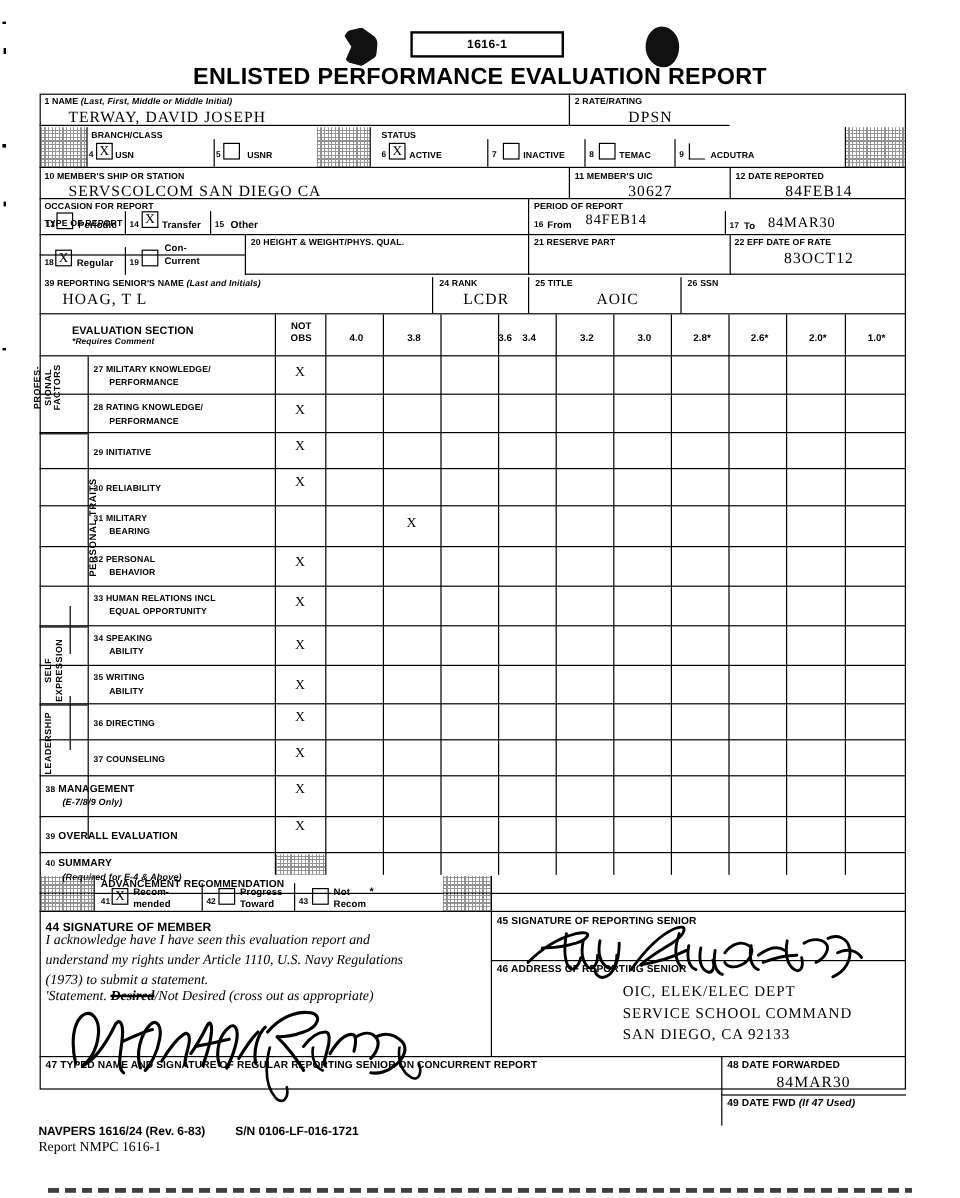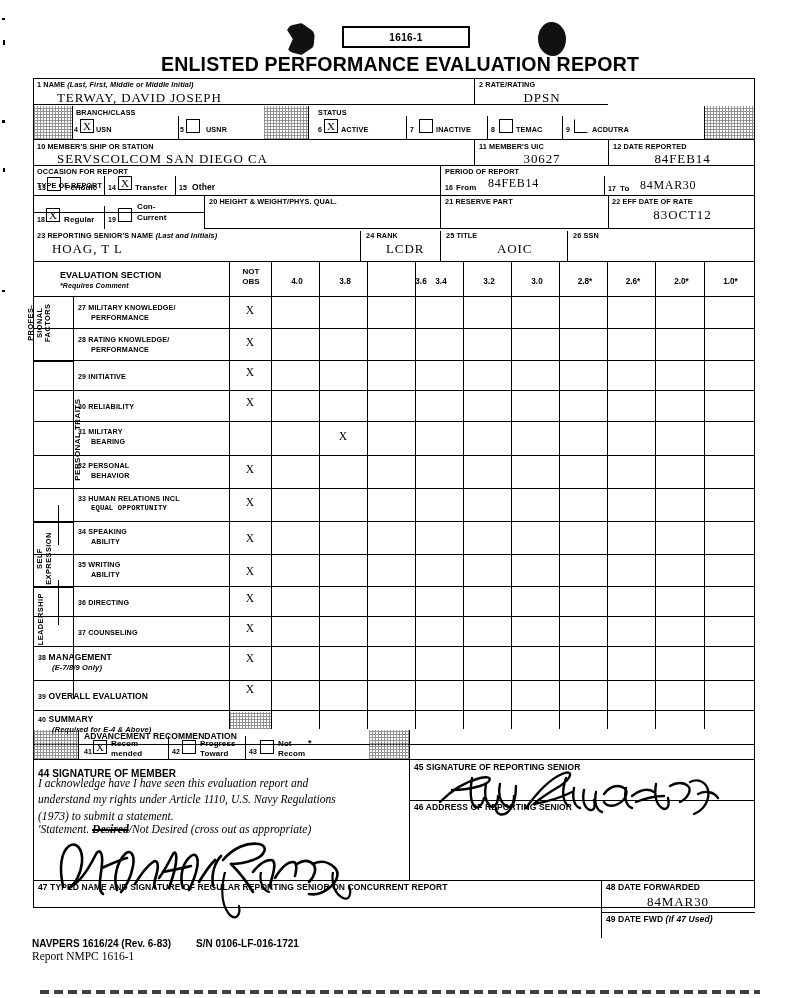--- a/index.html
+++ b/index.html
@@ -324,21 +324,21 @@
     <div class="lbl" style="position:absolute; left:4px; top:2px;">21 RESERVE PART</div>
     <div class="val" style="position:absolute; left:0; top:13px; width:168px; text-align:center;"></div>
   </div>
   <div class="cell bb bl" style="left:608px; top:196px; width:147px; height:33px;">
     <div class="lbl" style="position:absolute; left:3px; top:2px;">22 EFF DATE OF RATE</div>
     <div class="val" style="position:absolute; left:0; top:11px; width:147px; text-align:center;">83OCT12</div>
   </div>
 
   <div class="cell thick-b" style="left:33px; top:229px; width:722px; height:33px;"></div>
   <div class="lbl" style="position:absolute; left:37px; top:232px;">
-    <span>23 REPORTING SENIOR'S NAME</span>
+    <span>39 REPORTING SENIOR'S NAME</span>
     <span class="lbl-it">(Last and Initials)</span>
   </div>
   <div class="val" style="position:absolute; left:52px; top:241px;">HOAG, T L</div>
   <div class="cell bl" style="left:360px; top:231px; width:0; height:30px;"></div>
   <div class="lbl" style="position:absolute; left:366px; top:232px;">24 RANK</div>
   <div class="val" style="position:absolute; left:386px; top:241px;">LCDR</div>
   <div class="cell bl" style="left:440px; top:231px; width:0; height:30px;"></div>
   <div class="lbl" style="position:absolute; left:446px; top:232px;">25 TITLE</div>
   <div class="val" style="position:absolute; left:497px; top:241px;">AOIC</div>
   <div class="cell bl" style="left:567px; top:231px; width:0; height:30px;"></div>
@@ -418,21 +418,21 @@
     <span class="num">32</span>
     <span>PERSONAL</span>
     <div style="margin-left:13px;">BEHAVIOR</div>
   </div>
   <div class="xmark" style="left:229px; top:463px; width:42px;">X</div>
 
   <div class="cell bb" style="left:33px; top:489px; width:722px; height:33px;"></div>
   <div class="gridrow-label" style="position:absolute; left:78px; top:494px;">
     <span class="num">33</span>
     <span>HUMAN RELATIONS INCL</span>
-    <div style="margin-left:13px;font-family:Liberation Mono, monospace;">EQUAL OPPORTUNITY</div>
+    <div style="margin-left:13px;">EQUAL OPPORTUNITY</div>
   </div>
   <div class="xmark" style="left:229px; top:496px; width:42px;">X</div>
 
   <div class="cell bb" style="left:33px; top:522px; width:722px; height:33px;"></div>
   <div class="gridrow-label" style="position:absolute; left:78px; top:527px;">
     <span class="num">34</span>
     <span>SPEAKING</span>
     <div style="margin-left:13px;">ABILITY</div>
   </div>
   <div class="xmark" style="left:229px; top:532px; width:42px;">X</div>
@@ -572,20 +572,25 @@
       <path d="M200,34 C210,30 220,28 228,28"></path>
       <path d="M220,16 C218,28 220,36 226,40 C231,43 234,38 232,30"></path>
       <path d="M234,18 C240,14 248,14 252,18 C256,22 252,30 244,34"></path>
       <path d="M254,14 C262,10 270,14 272,22 C274,32 268,42 258,46"></path>
       <path d="M262,26 C270,22 278,24 282,30"></path>
     </g>
   </svg>
 
   <div class="cell bt" style="left:409px; top:800px; width:346px; height:0;"></div>
   <div class="lbl" style="position:absolute; left:414px; top:803px; font-size:8.5px;">46 ADDRESS OF REPORTING SENIOR</div>
+  <div style="position:absolute; left:519px; top:818px; font-family:'Liberation Serif',serif; font-size:12.5px; letter-spacing:0.8px; line-height:1.42;">
+    <div>OIC, ELEK/ELEC DEPT</div>
+    <div>SERVICE SCHOOL COMMAND</div>
+    <div>SAN DIEGO, CA 92133</div>
+  </div>
 
   <div class="cell bt" style="left:33px; top:880px; width:722px; height:0;"></div>
   <div class="lbl" style="position:absolute; left:38px; top:883px; font-size:8.5px;">47 TYPED NAME AND SIGNATURE OF REGULAR REPORTING SENIOR ON CONCURRENT REPORT</div>
   <div class="val" style="position:absolute; left:38px; top:900px;"></div>
 
   <div class="cell bl" style="left:601px; top:880px; width:0; height:28px;"></div>
   <div class="lbl" style="position:absolute; left:606px; top:883px; font-size:8.5px;">48 DATE FORWARDED</div>
   <div class="val" style="position:absolute; left:601px; top:894px; width:154px; text-align:center;">84MAR30</div>
   <div class="cell bt" style="left:601px; top:912px; width:154px; height:0;"></div>
   <div class="cell bl" style="left:601px; top:908px; width:0; height:30px;"></div>

